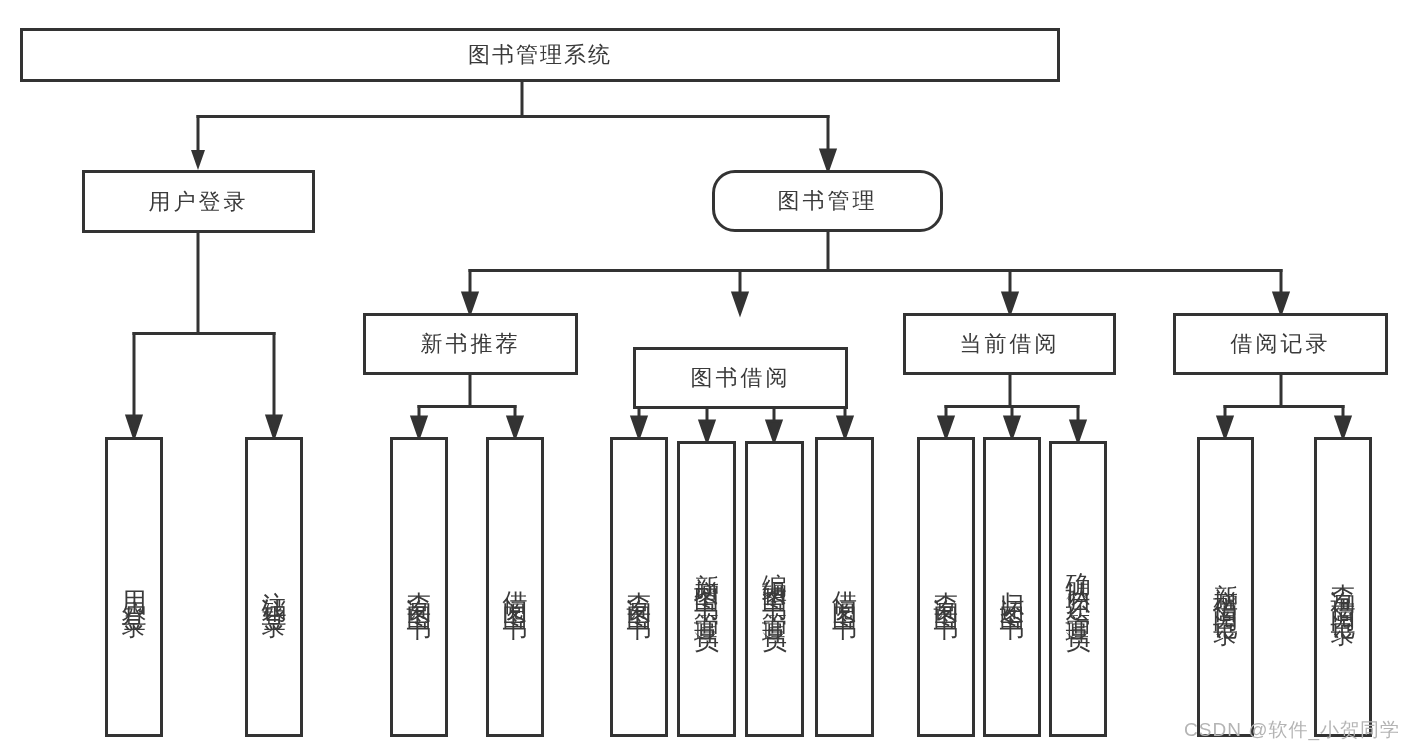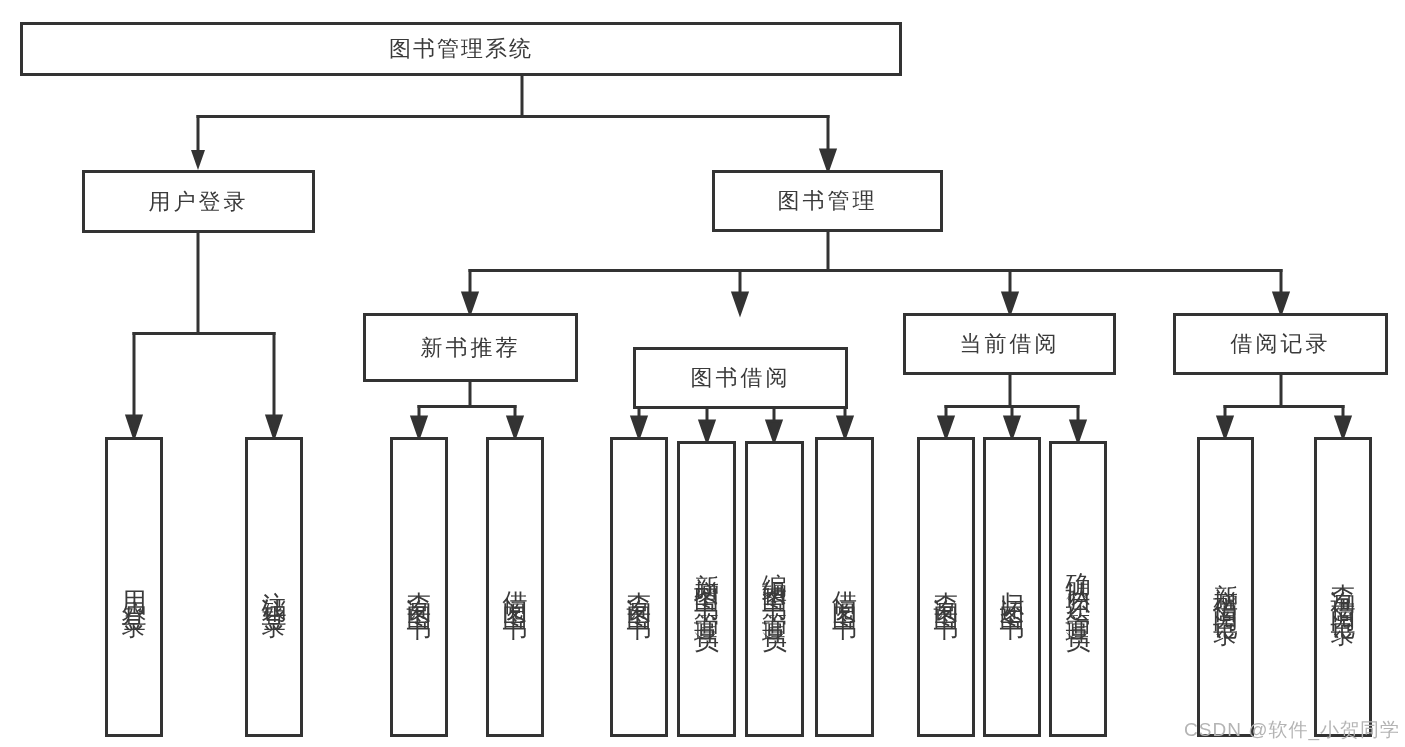--- a/index.html
+++ b/index.html
@@ -116,26 +116,26 @@
 
       <line x1="1281" y1="375" x2="1281" y2="408"></line>
       <line x1="1223.5" y1="406.5" x2="1344.5" y2="406.5"></line>
       <line x1="1225" y1="405" x2="1225" y2="420"></line>
       <polygon points="1218,417 1232,417 1225,437"></polygon>
       <line x1="1343" y1="405" x2="1343" y2="420"></line>
       <polygon points="1336,417 1350,417 1343,437"></polygon>
     </g>
   </svg>
 
-  <div class="node h root-node" style="left:20px; top:22px; width:882px; height:54px;">图书管理系统</div>
+  <div class="node h root-node" style="left:20px; top:28px; width:1040px; height:54px;">图书管理系统</div>
 
   <div class="node h" style="left:82px; top:170px; width:233px; height:63px;">用户登录</div>
-  <div class="node h" style="left:712px; top:170px; width:231px; height:62px;">图书管理</div>
+  <div class="node h" style="left:712px; top:170px; width:231px; height:62px;border-radius:23px;">图书管理</div>
 
-  <div class="node h" style="left:363px; top:313px; width:215px; height:69px;">新书推荐</div>
+  <div class="node h" style="left:363px; top:313px; width:215px; height:62px;">新书推荐</div>
   <div class="node h" style="left:633px; top:313px; width:215px; height:62px;margin-top:34px;">图书借阅</div>
   <div class="node h" style="left:903px; top:313px; width:213px; height:62px;">当前借阅</div>
   <div class="node h" style="left:1173px; top:313px; width:215px; height:62px;">借阅记录</div>
 
   <div class="node v" style="left:105px; top:437px; width:58px; height:300px;">用户登录</div>
   <div class="node v" style="left:245px; top:437px; width:58px; height:300px;">注销登录</div>
 
   <div class="node v" style="left:390px; top:437px; width:58px; height:300px;">查询图书</div>
   <div class="node v" style="left:486px; top:437px; width:58px; height:300px;">借阅图书</div>
 

